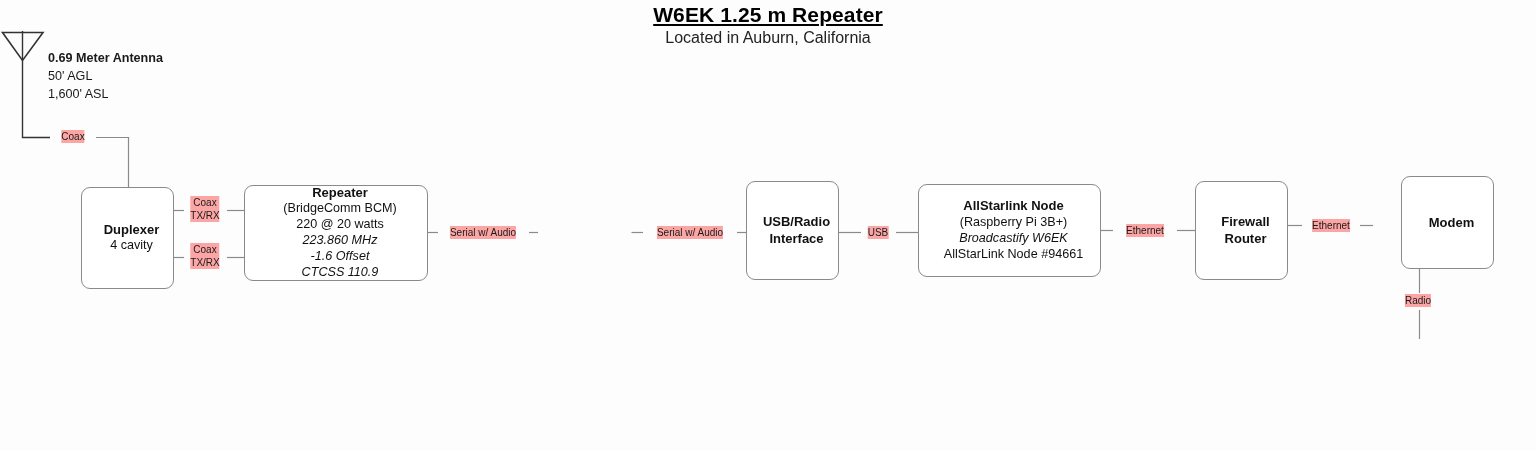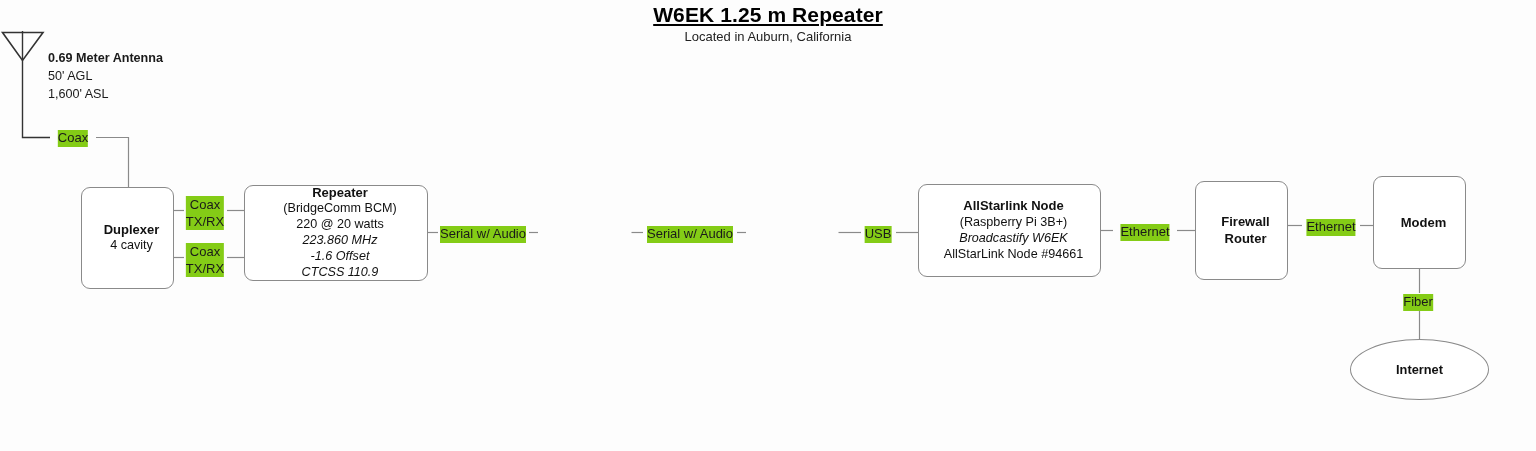--- a/index.html
+++ b/index.html
@@ -37,21 +37,21 @@
     font-weight: bold;
     text-decoration: underline;
     letter-spacing: 0.1px;
     color: #000000;
   }
   .subtitle {
     position: absolute;
     left: 0;
     width: 1536px;
     text-align: center;
-    font-size: 13px;
+    font-size: 16px;
     color: #222;
   }
   
   .node {
     position: absolute;
     box-sizing: border-box;
     border: 1px solid #8a8a8a;
     border-radius: 9px;
     background: #ffffff;
     display: flex;
@@ -68,43 +68,44 @@
     white-space: nowrap;
     color: #111;
   }
   .node .ln.b { font-weight: bold; font-size: 13px; }
   .node .ln.i { font-style: italic; }
 
   
   .node.topalign {
     justify-content: flex-start;
     padding-top: 38px;
+    margin-left: 28px;
   }
 
   
   .ellipse {
     position: absolute;
     box-sizing: border-box;
     border: 1px solid #8a8a8a;
     border-radius: 50%;
     background: #ffffff;
     display: flex;
     align-items: center;
     justify-content: center;
     font-size: 12.8px;
     font-weight: bold;
     color: #111;
   }
   
   .lbl {
     position: absolute;
-    font-size: 13px;
+    font-size: 10px;
     color: #1a1a1a;
     white-space: nowrap;
-    background: #84cc16;
+    background: #fca5a5;
     line-height: 1.3;
   }
   .lbl.ctr { text-align: center; transform: translateX(-50%); }
   .lbl.two { line-height: 1.32; }
   .antenna-note {
     position: absolute;
     white-space: nowrap;
     line-height: 1.42;
     font-size: 12.6px;
     color: #1a1a1a;
@@ -176,51 +177,52 @@
   <div class="lbl ctr" style="left:483px; top:226px;">Serial w/ Audio</div>
 
   <div class="lbl ctr" style="left:690px; top:226px;">Serial w/ Audio</div>
 
   <div class="lbl ctr" style="left:878px; top:226px;">USB</div>
 
   <div class="lbl ctr" style="left:1145px; top:224px;">Ethernet</div>
 
   <div class="lbl ctr" style="left:1331px; top:219px;">Ethernet</div>
 
-  <div class="lbl ctr" style="left:1418px; top:294px;">Fiber</div>
+  <div class="lbl ctr" style="left:1418px; top:294px;">Radio</div>
 
   <div class="node" style="left:81px; top:187px; width:93px; height:102px;">
     <span class="ln b">Duplexer</span>
     <span class="ln">4 cavity</span>
   </div>
 
   <div class="node" style="left:244px; top:185px; width:184px; height:96px;">
     <span class="ln b">Repeater</span>
     <span class="ln">(BridgeComm BCM)</span>
     <span class="ln">220 @ 20 watts</span>
     <span class="ln i">223.860 MHz</span>
     <span class="ln i">-1.6 Offset</span>
     <span class="ln i">CTCSS 110.9</span>
   </div>
 
 
+  <div class="node" style="left:746px; top:181px; width:93px; height:99px;">
+    <span class="ln b">USB/Radio</span>
+    <span class="ln b">Interface</span>
+  </div>
 
   <div class="node" style="left:918px; top:184px; width:183px; height:93px;">
     <span class="ln b">AllStarlink Node</span>
     <span class="ln">(Raspberry Pi 3B+)</span>
     <span class="ln i">Broadcastify W6EK</span>
     <span class="ln">AllStarLink Node #94661</span>
   </div>
 
   <div class="node" style="left:1195px; top:181px; width:93px; height:99px;">
     <span class="ln b">Firewall</span>
     <span class="ln b">Router</span>
   </div>
 
   <div class="node topalign" style="left:1373px; top:176px; width:93px; height:93px;">
     <span class="ln b">Modem</span>
   </div>
 
-  <div class="ellipse" style="left:1350px; top:339px; width:139px; height:61px;">
-    <span>Internet</span>
-  </div>
 
 </div>
 
 </body></html>

